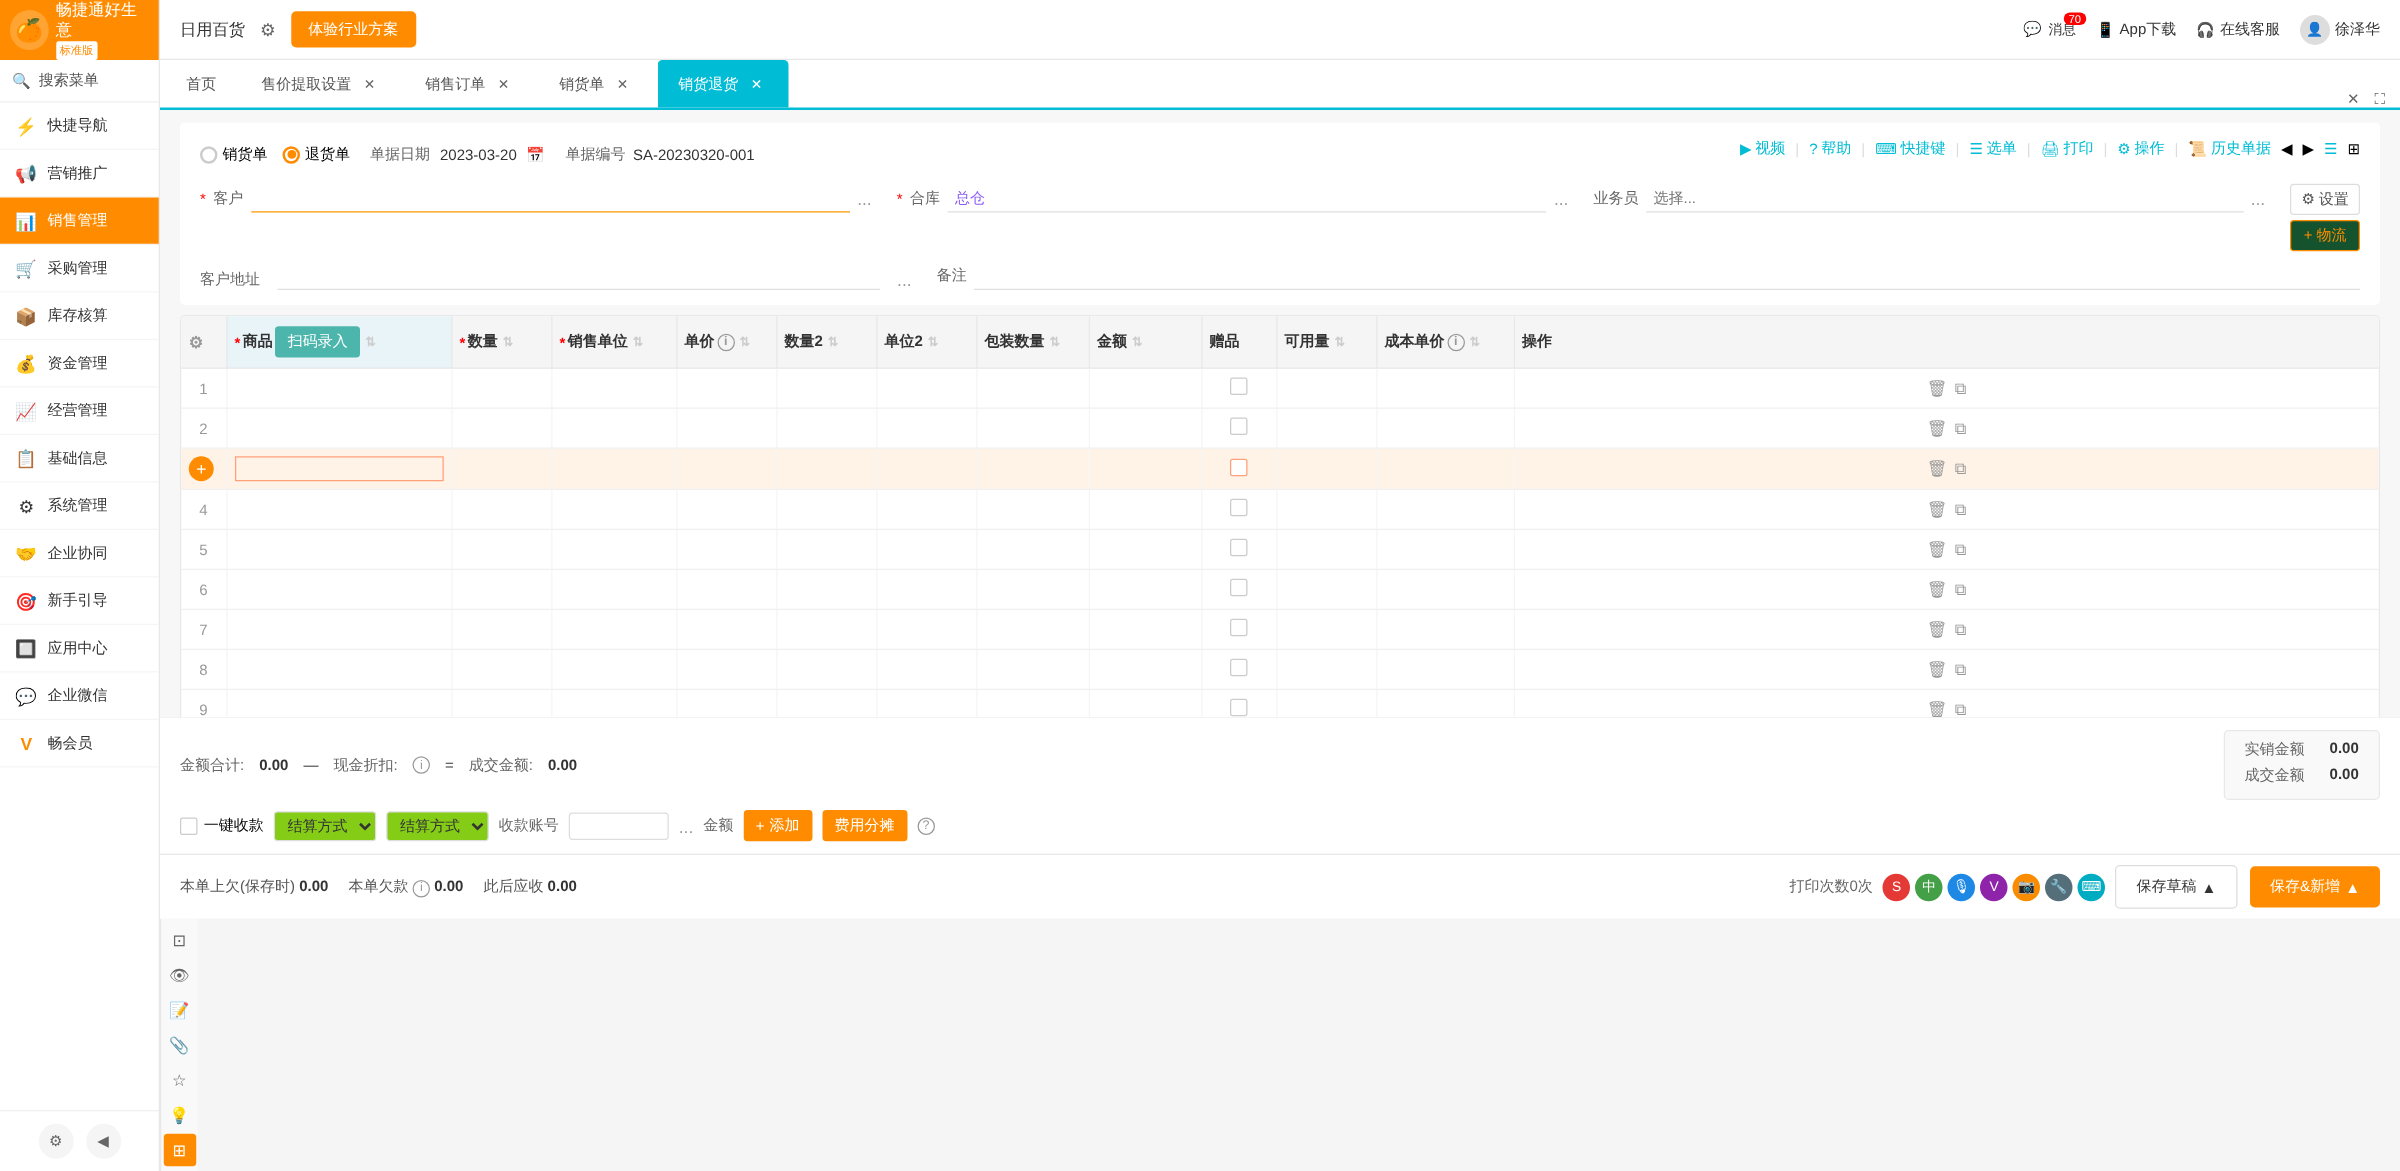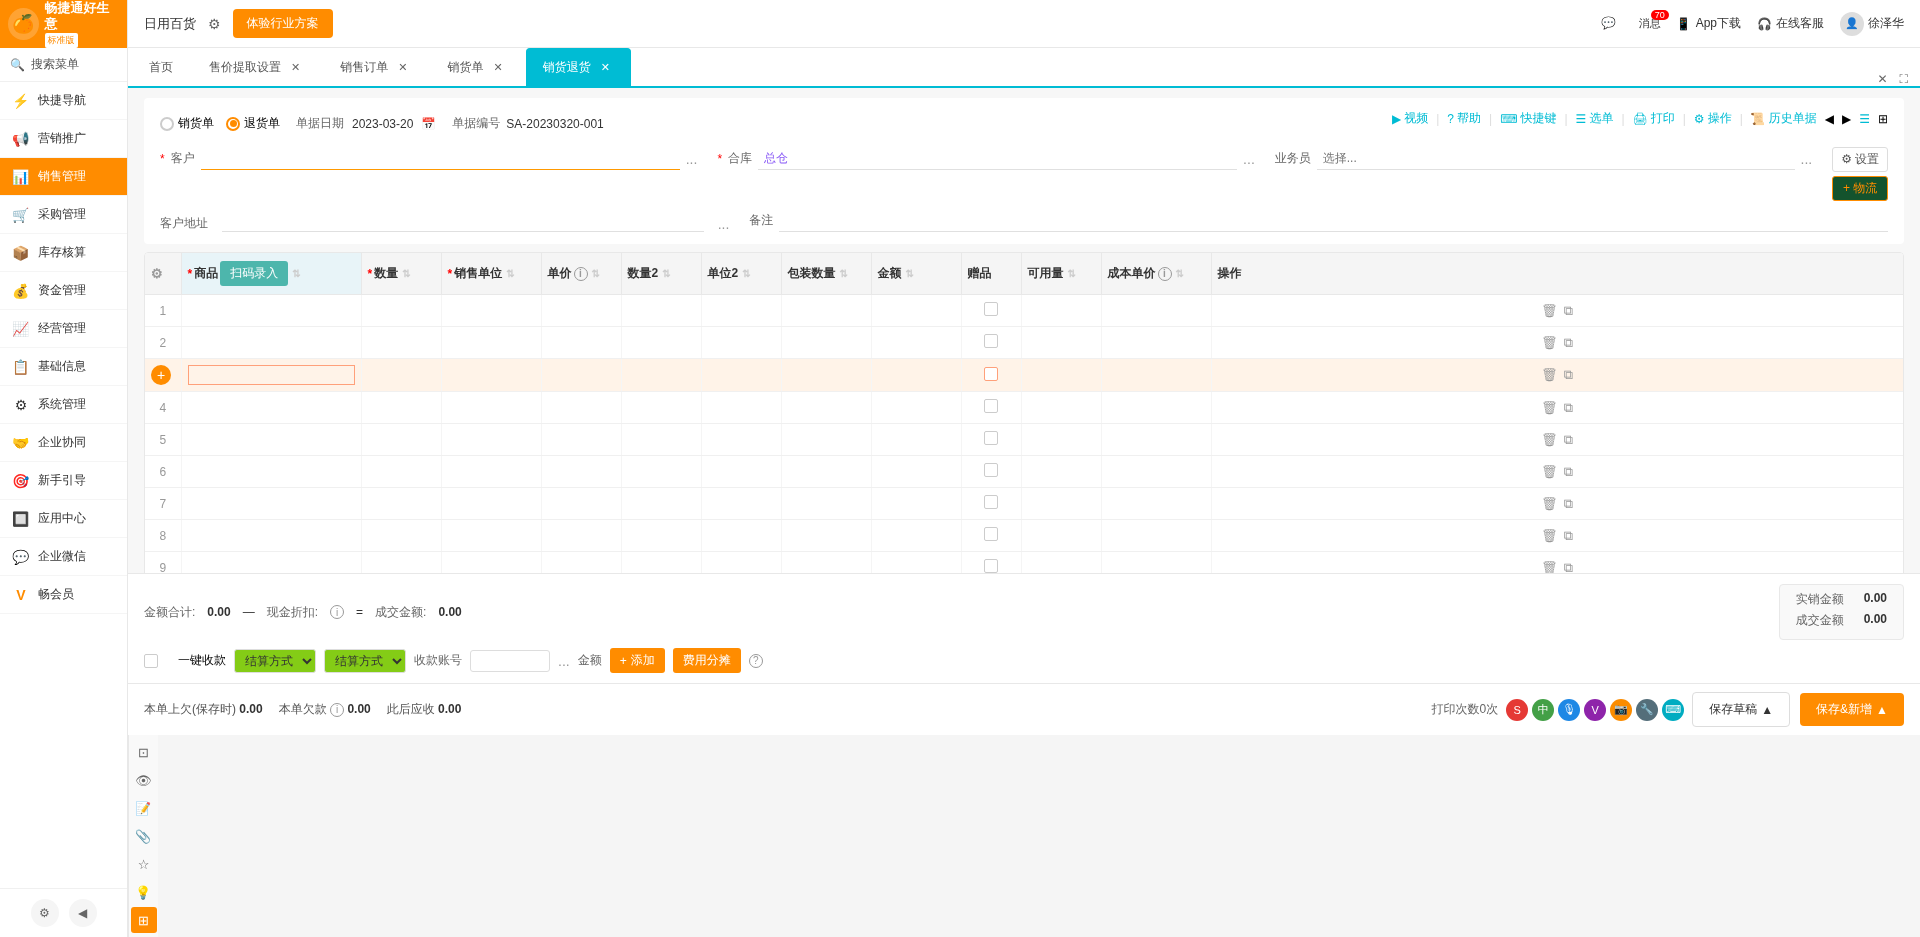--- a/index.html
+++ b/index.html
@@ -18,21 +18,21 @@
       background: #ff8c00;
       padding: 10px 8px;
       display: flex;
       align-items: center;
       gap: 6px;
       height: 48px;
     }
     .sidebar-logo-text {
       color: #fff;
       font-size: 13px;
-      font-weight: bold;
+      font-weight: normal;
       line-height: 1.2;
     }
     .sidebar-logo-badge {
       background: #fff;
       color: #ff8c00;
       font-size: 9px;
       padding: 1px 3px;
       border-radius: 2px;
       margin-top: 2px;
       display: inline-block;
@@ -294,21 +294,21 @@
       justify-content: center;
       color: #999;
       font-size: 10px;
       cursor: pointer;
     }
     .bottom-row2 {
       display: flex;
       align-items: center;
       gap: 8px;
     }
-    .checkbox-label { display: flex; align-items: center; gap: 20px; cursor: pointer; }
+    .checkbox-label { display: flex; align-items: center; gap: 5px; cursor: pointer; }
     .bottom-select {
       border: 1px solid #ddd;
       border-radius: 3px;
       padding: 3px 6px;
       color: #333;
       background: #84cc16;
       cursor: pointer;
     }
     .bottom-input {
       border: 1px solid #ddd;
@@ -544,21 +544,21 @@
 
   <div class="topbar">
     <span class="topbar-title">日用百货</span>
     <div class="topbar-gear">⚙</div>
     <button class="topbar-exp-btn">体验行业方案</button>
     <div class="topbar-spacer"></div>
     <div class="topbar-right">
       <div class="topbar-msg">
         <span>💬</span>
         <span class="topbar-msg-badge">70</span>
-        <span style="font-size:11px;margin-left:19px;">消息</span>
+        <span style="font-size:11px;margin-left:2px;">消息</span>
       </div>
       <div class="topbar-app">
         <span>📱</span>
         <span>App下载</span>
       </div>
       <div class="topbar-service">
         <span>🎧</span>
         <span>在线客服</span>
       </div>
       <div class="topbar-user">

